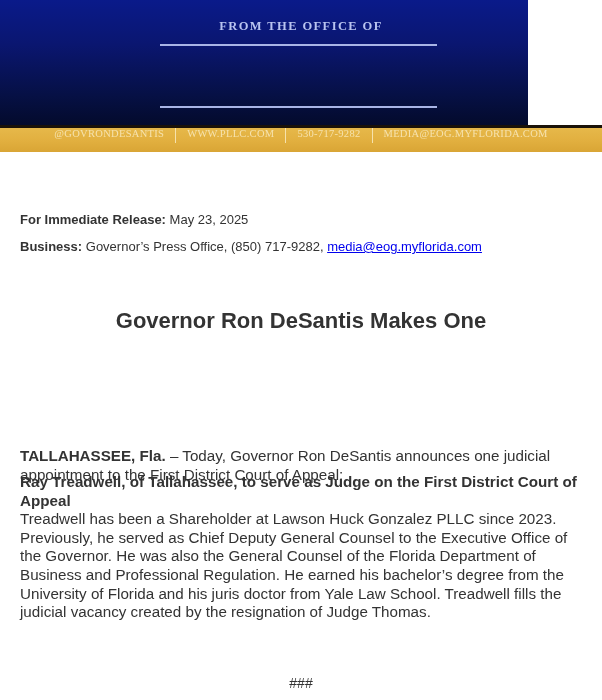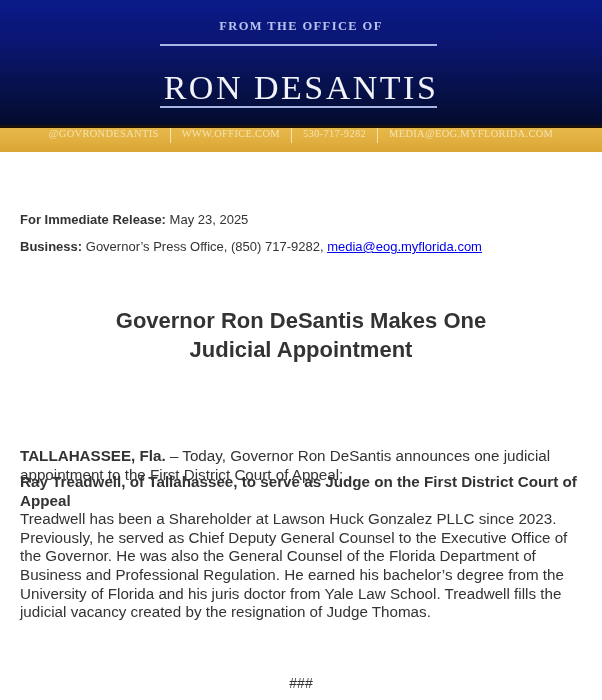--- a/index.html
+++ b/index.html
@@ -1,17 +1,17 @@
 <!DOCTYPE html>
 <html><head>
   <meta charset="utf-8">
   <style>
     html, body { margin: 0; padding: 0; background: #ffffff; }
     body { width: 602px; height: 700px; overflow: hidden; position: relative; font-family: "Liberation Sans", sans-serif; color: #333333; }
-    .banner { position: absolute; left: 0; top: 0; width: 602px; height: 127px;
+    .banner { position: absolute; left: 0; top: 0; width: 528px; height: 127px;
       background: linear-gradient(to bottom, #0a1a8a 0%, #0a1670 35%, #061045 75%, #030a2a 100%); }
     .banner-bottom-edge { position: absolute; left: 0; top: 125px; width: 602px; height: 3px; background: #1a1208; }
     .office-line { position: absolute; left: 0; width: 602px; top: 19px; text-align: center;
       font-family: "Liberation Serif", serif; font-size: 12.5px; letter-spacing: 1.4px; color: #b9c4f0; font-weight: bold; }
     .rule { position: absolute; left: 160px; width: 277px; height: 2px; background: #a8b4e6; }
     .rule.top { top: 44px; }
     .rule.bottom { top: 106px; }
     .gov-line { position: absolute; left: 0; width: 602px; top: 50px; text-align: center;
       font-family: "Liberation Serif", serif; font-size: 24px; letter-spacing: 4px; color: #e9ecf8; }
     .name-line { position: absolute; left: 0; width: 602px; top: 69px; text-align: center;
@@ -33,48 +33,46 @@
     .p2 { top: 473px; }
     .p2 .subhead { font-weight: bold; display: block; }
     .end-mark { position: absolute; left: 0; width: 602px; top: 675px; text-align: center; font-size: 14px; color: #333; }
   </style>
 </head>
 <body>
 
 <div class="banner">
   <div class="office-line">FROM THE OFFICE OF</div>
   <div class="rule top"></div>
-  <div class="name-line">RON DESANTIS</div>
   <div class="rule bottom"></div>
 </div>
 <div class="banner-bottom-edge"></div>
 
 <div class="goldband">
   <span>@GOVRONDESANTIS</span>
   <i class="sep"></i>
-  <span>WWW.OFFICE.COM</span>
+  <span>WWW.PLLC.COM</span>
   <i class="sep"></i>
   <span>530-717-9282</span>
   <i class="sep"></i>
   <span>MEDIA@EOG.MYFLORIDA.COM</span>
 </div>
 
 <div class="meta release">
   <b>For Immediate Release:</b>
   <span>May 23, 2025</span>
 </div>
 <div class="meta contact">
   <b>Business:</b>
   <span>Governor’s Press Office, (850) 717-9282,</span>
   <a href="#">media@eog.myflorida.com</a>
 </div>
 
 <div class="headline">
   <div>Governor Ron DeSantis Makes One</div>
-  <div>Judicial Appointment</div>
 </div>
 
 <div class="body-text p1"><b>TALLAHASSEE, Fla.</b><span> – Today, Governor Ron DeSantis announces one judicial appointment to the First District Court of Appeal:</span></div>
 
 <div class="body-text p2">
   <span class="subhead">Ray Treadwell, of Tallahassee, to serve as Judge on the First District Court of Appeal</span>
   <span>Treadwell has been a Shareholder at Lawson Huck Gonzalez PLLC since 2023. Previously, he served as Chief Deputy General Counsel to the Executive Office of the Governor. He was also the General Counsel of the Florida Department of Business and Professional Regulation. He earned his bachelor’s degree from the University of Florida and his juris doctor from Yale Law School. Treadwell fills the judicial vacancy created by the resignation of Judge Thomas.</span>
 </div>
 
 <div class="end-mark">###</div>

